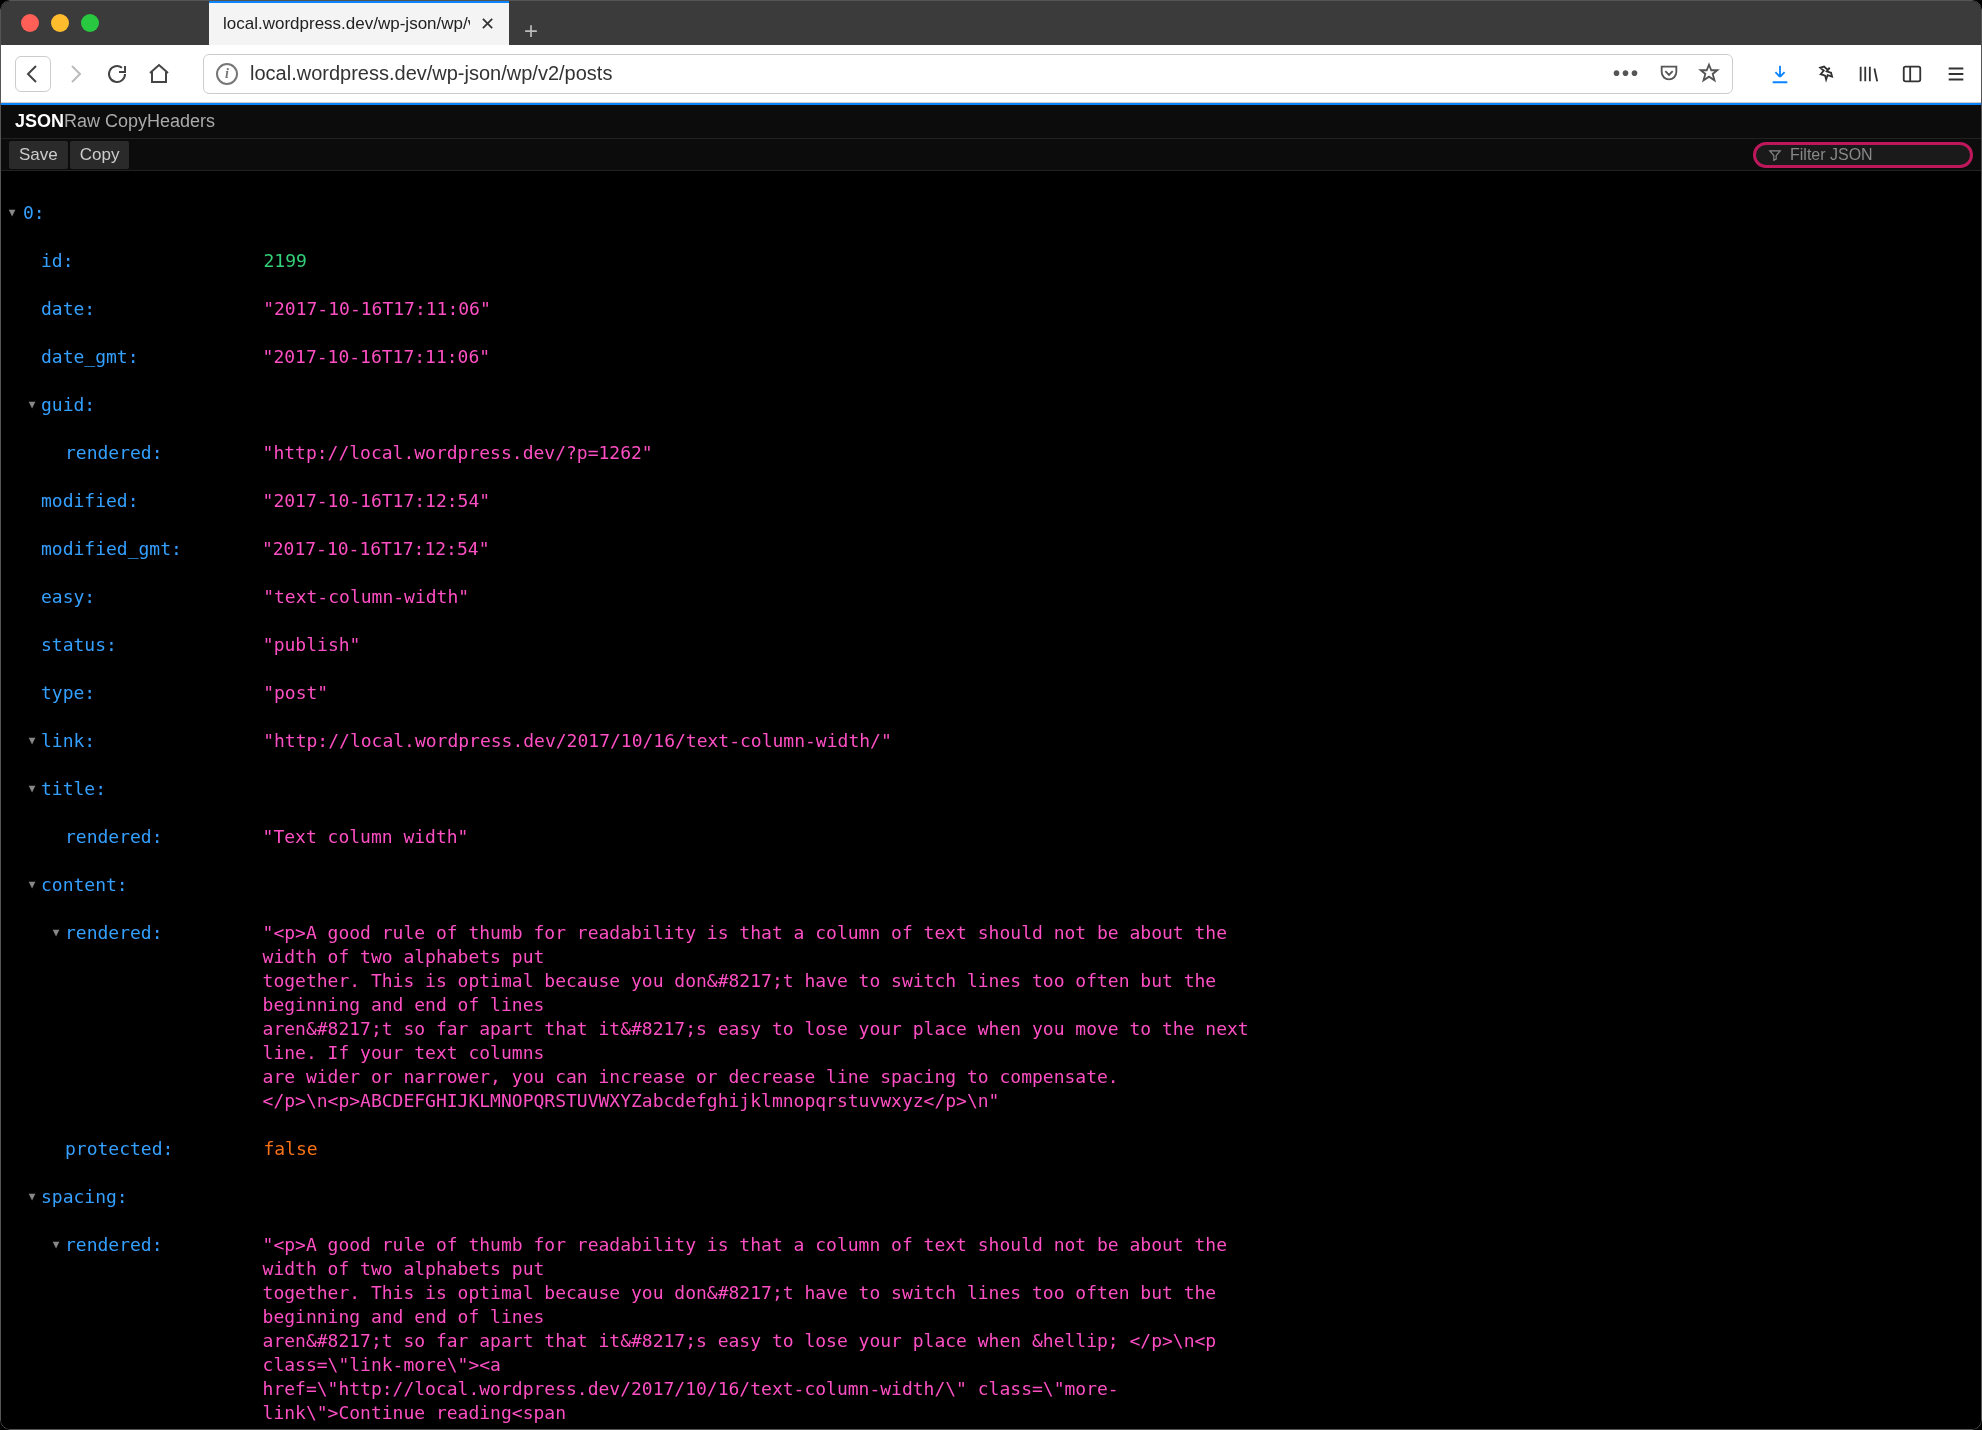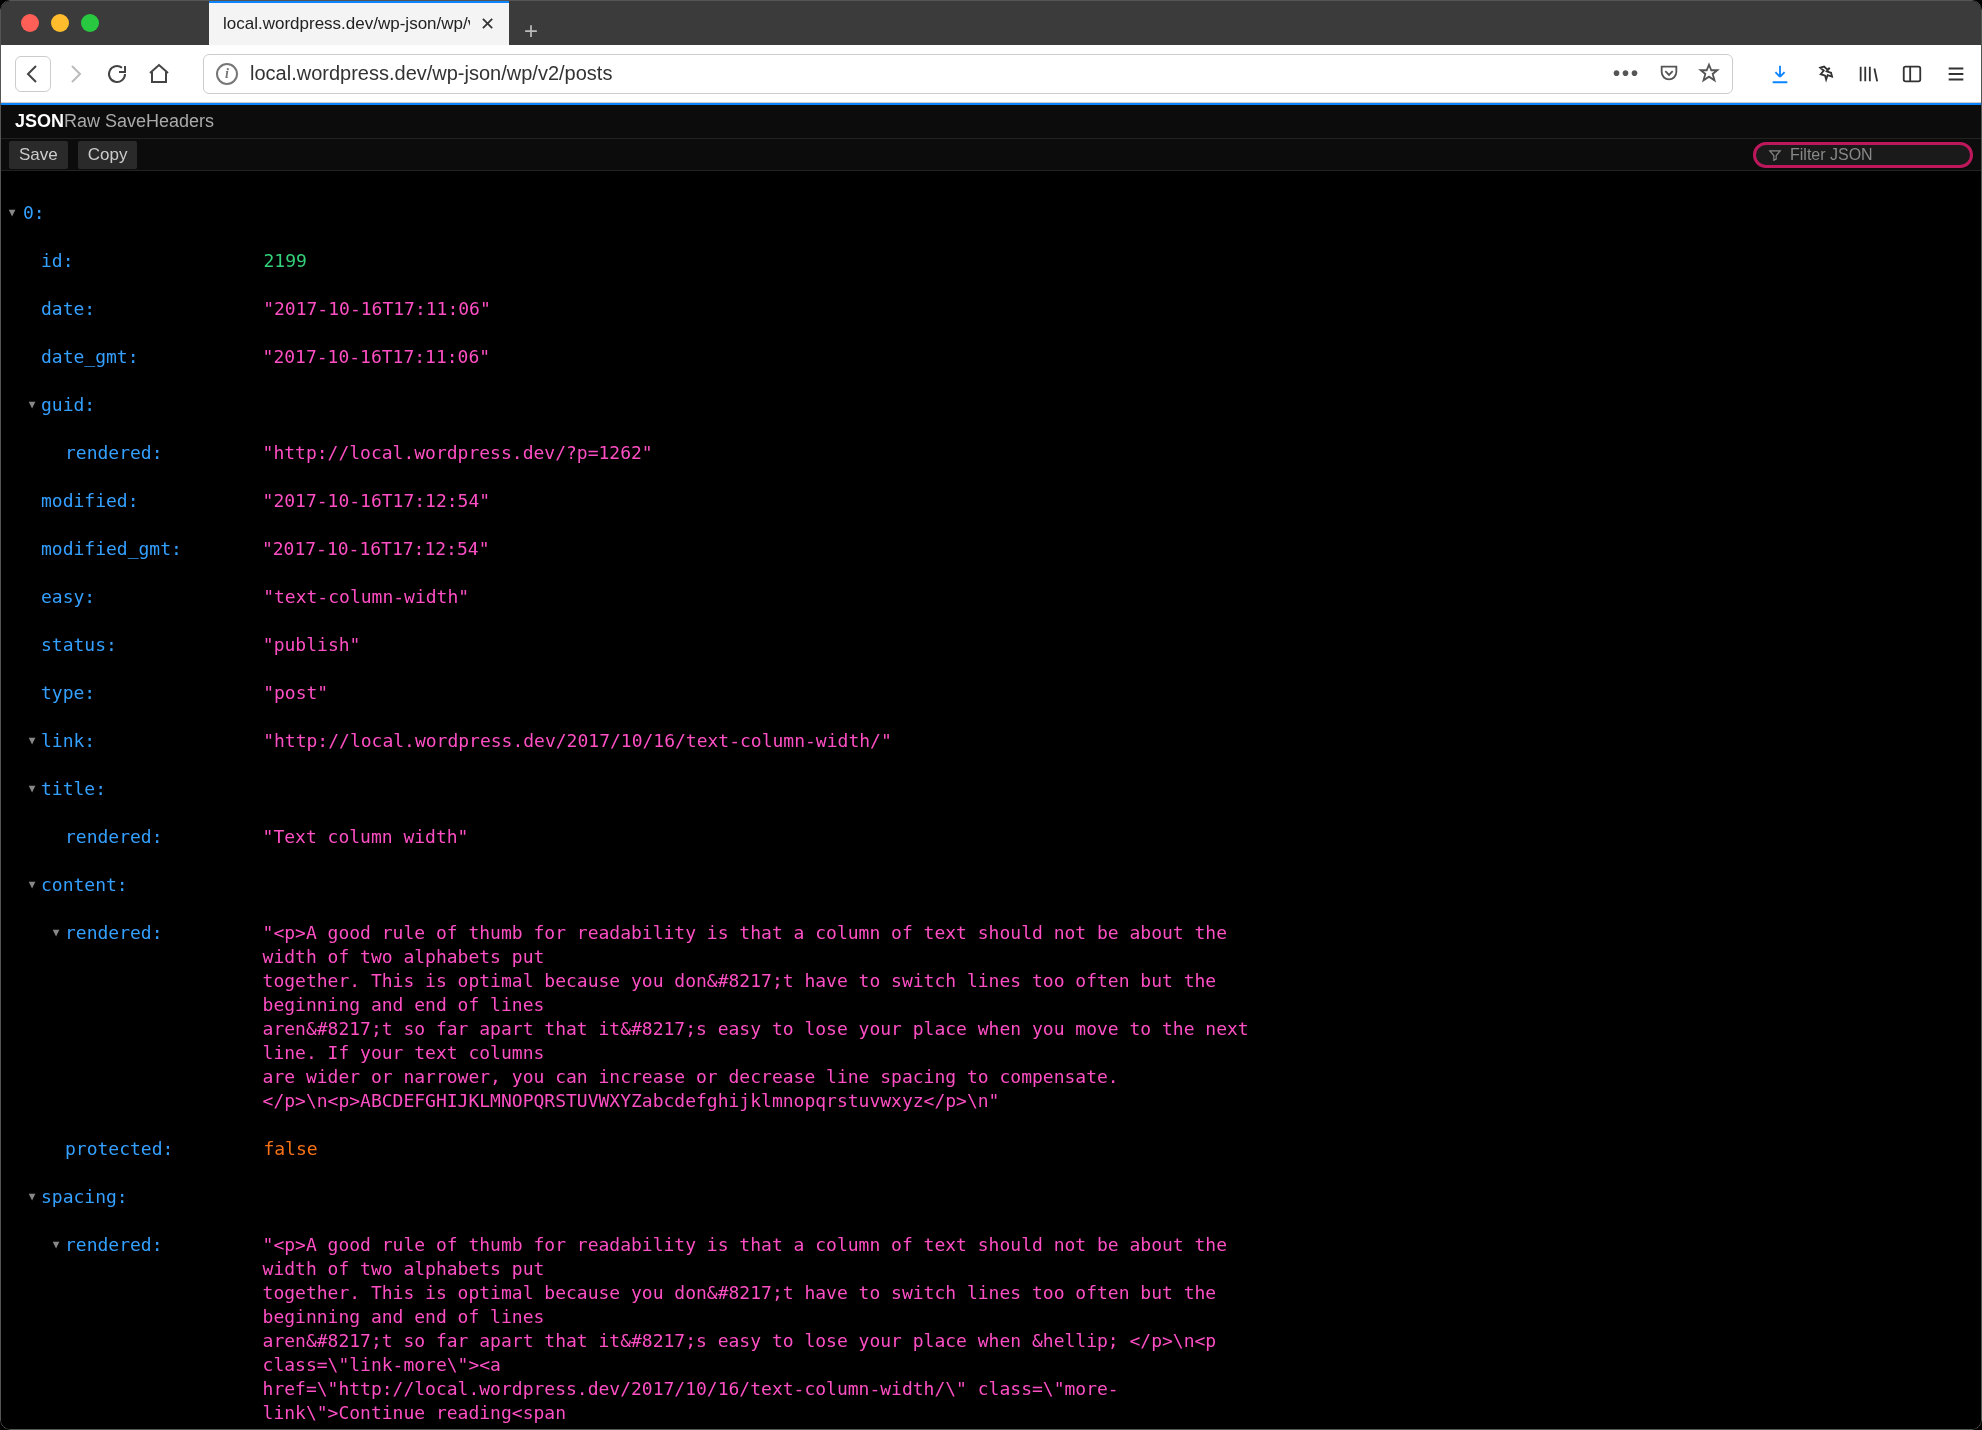--- a/index.html
+++ b/index.html
@@ -46,21 +46,21 @@
   .viewer-tabs{
     height:36px; background:#0c0c0c; display:flex; align-items:center; padding:0 14px; 
     font-size:18px; color:#aaa; border-top:2px solid #0a84ff; border-bottom:1px solid #222;
   }
   .vtab{cursor:pointer;}
   .vtab.active{color:#fff;font-weight:bold;}
   .viewer-actions{
     height:32px; background:#0c0c0c; display:flex; align-items:center; padding:0 8px;
     font-size:17px; color:#ccc; border-bottom:1px solid #222;
   }
-  .act-btn{background:#2a2a2a;padding:4px 10px;margin-right:10px;border-radius:2px;}
+  .act-btn{background:#2a2a2a;padding:4px 10px;margin-right:2px;border-radius:2px;}
   .filter-box{
     margin-left:auto; background:#1a1a1a; border:3px solid #be185d; border-radius:16px;
     height:26px; min-width:220px; display:flex; align-items:center; padding:0 12px; gap:8px;
     color:#888; font-size:16px;
   }
   .filter-box svg{width:14px;height:14px;stroke:#888;fill:none;stroke-width:2;}
 
   
   .tree-scroll{flex:1;overflow:auto;background:#000;}
   .tree{
@@ -149,21 +149,21 @@
           <path d="M10 4v16"></path>
         </svg>
       <svg viewBox="0 0 24 24">
           <path d="M4 6h16M4 12h16M4 18h16"></path>
         </svg>
     </div>
   </div>
 
   <div class="viewer-tabs">
     <span class="vtab active">JSON</span>
-    <span class="vtab">Raw Save</span>
+    <span class="vtab">Raw Copy</span>
     <span class="vtab">Headers</span>
   </div>
 
   <div class="viewer-actions">
     <span class="act-btn">Save</span>
     <span class="act-btn">Copy</span>
     <div class="filter-box">
       <svg viewBox="0 0 24 24">
           <path d="M3 5h18l-7 8v6l-4 2v-8z"></path>
         </svg>

